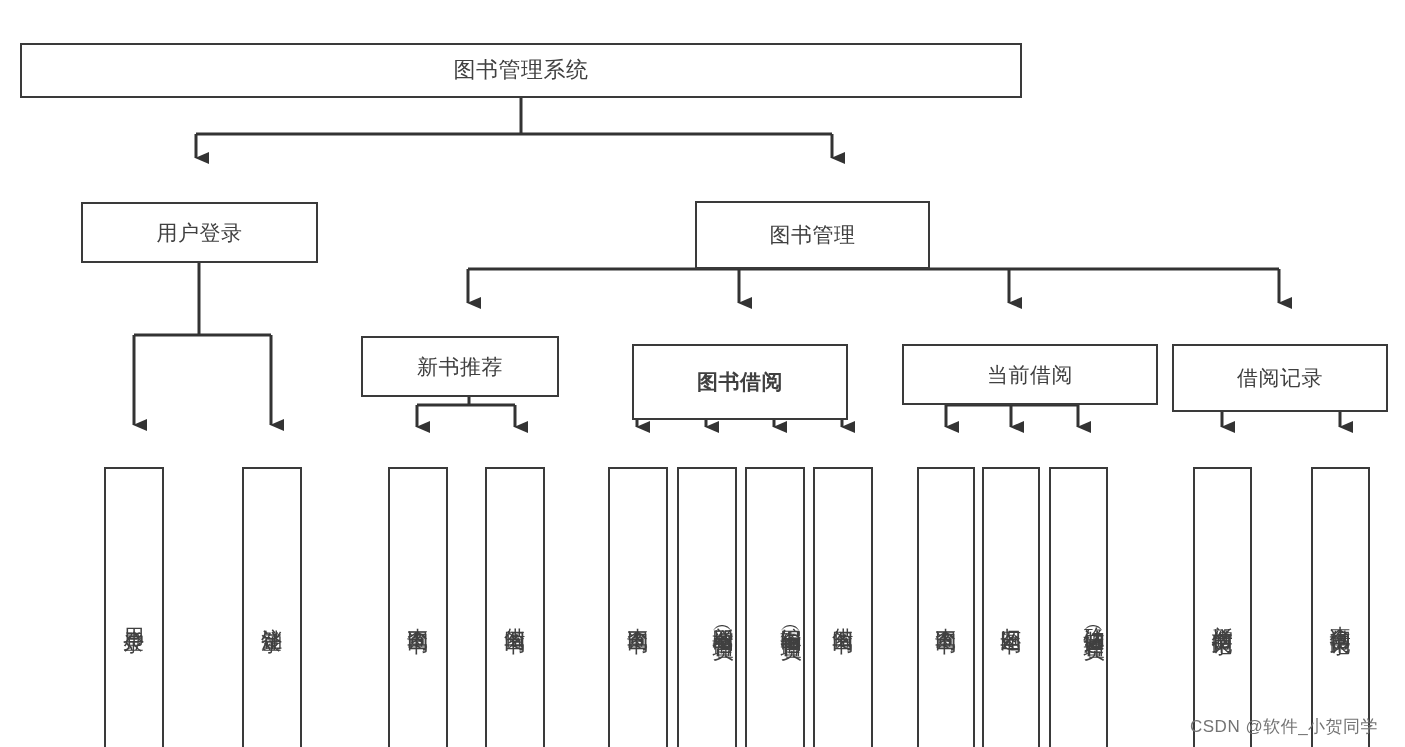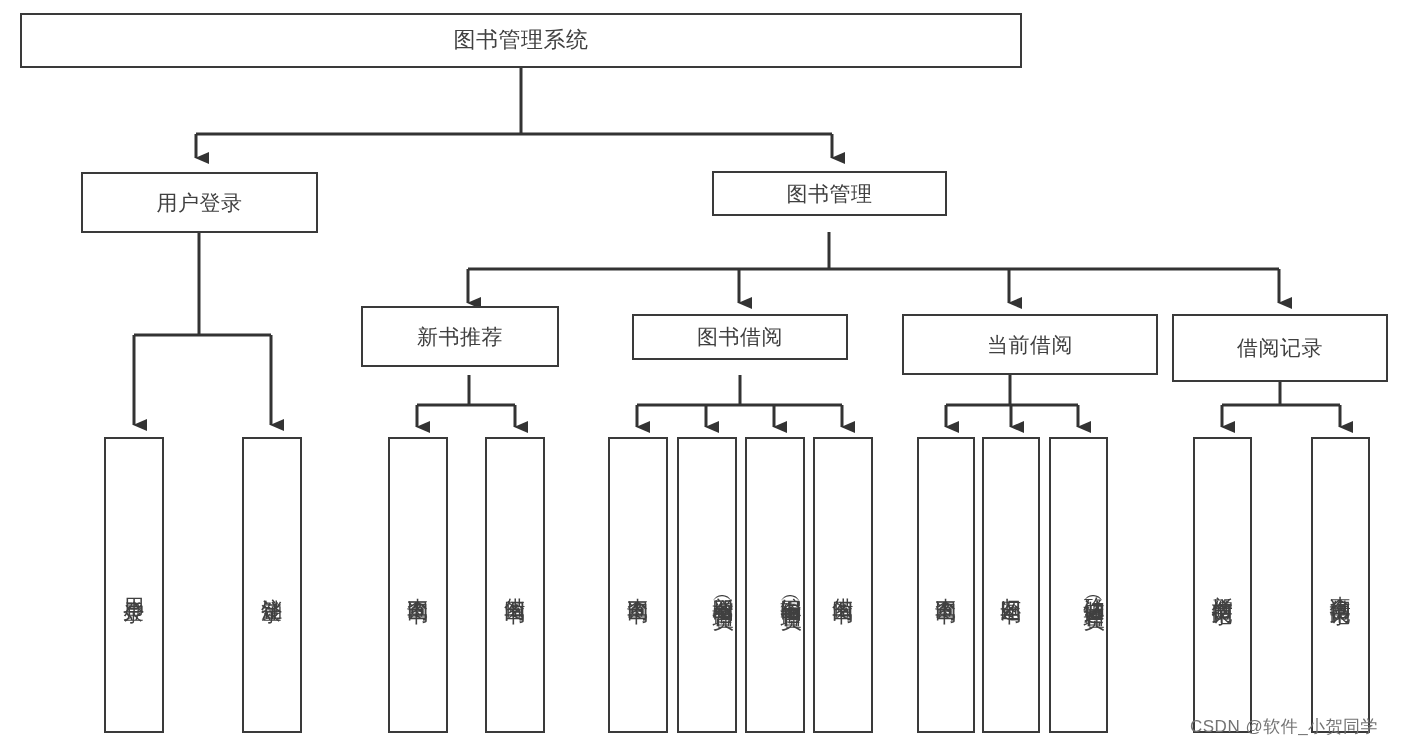--- a/index.html
+++ b/index.html
@@ -29,20 +29,21 @@
     position: absolute;
     box-sizing: border-box;
     border: 2px solid #3a3a3a;
     background: #ffffff;
     display: flex;
     align-items: center;
     justify-content: center;
     color: #404040;
     line-height: 1.12;
     text-align: center;
+    margin-top: 30px;
   }
   .node.h {
     font-size: 21px;
     letter-spacing: 0.5px;
   }
   .node.root {
     font-size: 22px;
   }
   
   .node.v {
@@ -119,24 +120,24 @@
       <path d="M 1280 375 L 1280 405"></path>
       <path d="M 1222 405 L 1340 405"></path>
       <path d="M 1222 405 L 1222 427" marker-end="url(#arrow)"></path>
       <path d="M 1340 405 L 1340 427" marker-end="url(#arrow)"></path>
     </g>
   </svg>
 
   <div class="node h root" style="left:20px; top:13px; width:1002px; height:55px;">图书管理系统</div>
 
   <div class="node h" style="left:81px; top:172px; width:237px; height:61px;">用户登录</div>
-  <div class="node h" style="left:712px; top:171px; width:235px; height:45px;">图书管理</div>
+  <div class="node h" style="left:695px; top:171px; width:235px; height:68px;">图书管理</div>
 
   <div class="node h" style="left:361px; top:306px; width:198px; height:61px;">新书推荐</div>
-  <div class="node h" style="left:632px; top:314px; width:216px; height:46px;">图书借阅</div>
+  <div class="node h" style="left:632px; top:314px; width:216px; height:76px;font-weight:bold;">图书借阅</div>
   <div class="node h" style="left:902px; top:314px; width:256px; height:61px;">当前借阅</div>
   <div class="node h" style="left:1172px; top:314px; width:216px; height:68px;">借阅记录</div>
 
   <div class="node v mid" style="left:104px; top:437px; width:60px; height:296px;">用户登录</div>
   <div class="node v mid" style="left:242px; top:437px; width:60px; height:296px;">注销登录</div>
 
   <div class="node v mid" style="left:388px; top:437px; width:60px; height:296px;">查询图书</div>
   <div class="node v mid" style="left:485px; top:437px; width:60px; height:296px;">借阅图书</div>
 
   <div class="node v mid" style="left:608px; top:437px; width:60px; height:296px;">查询图书</div>

